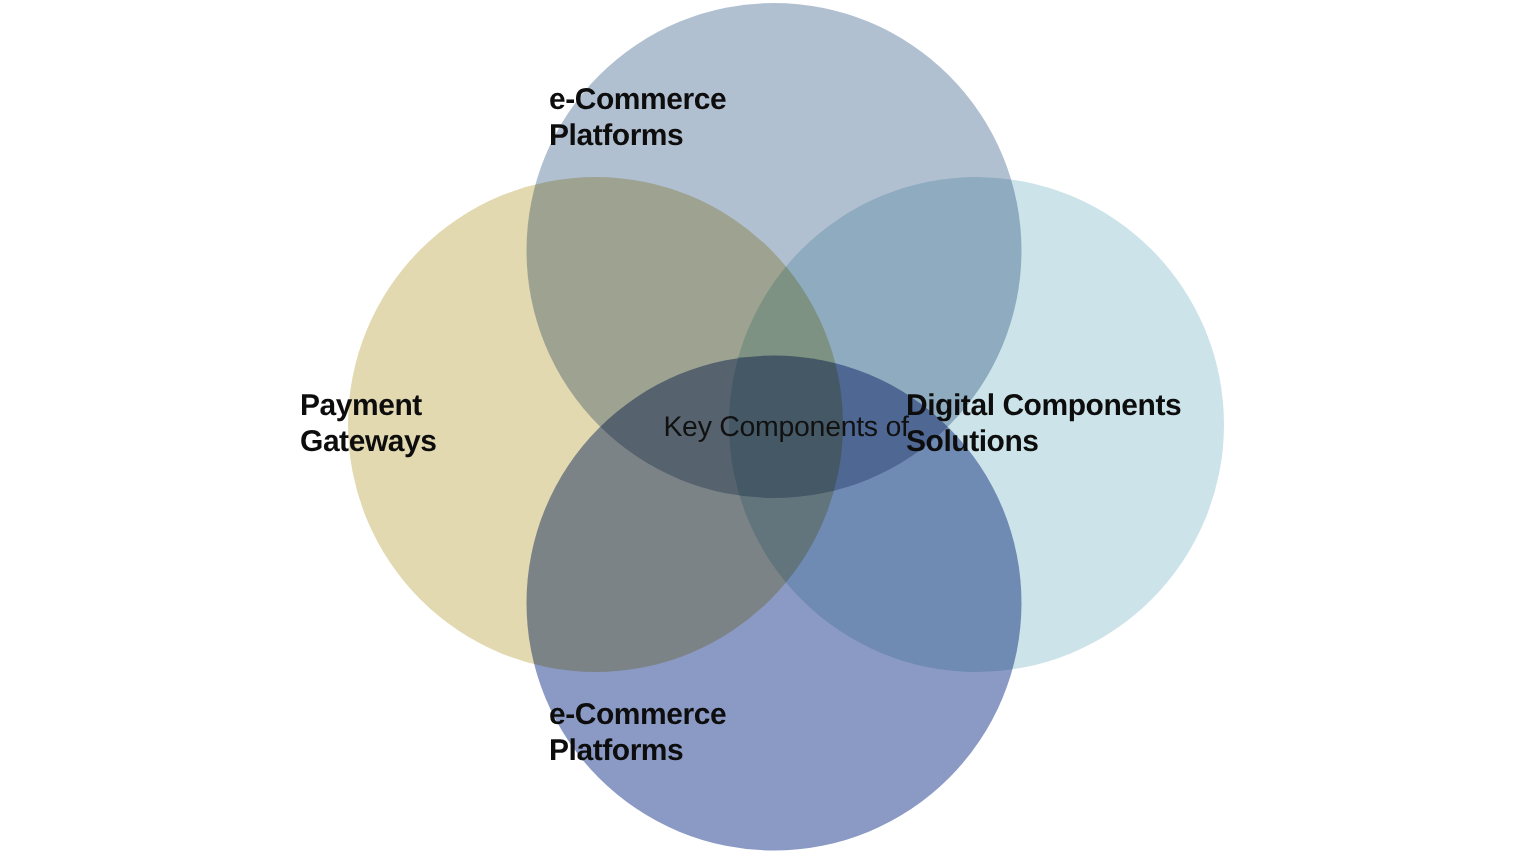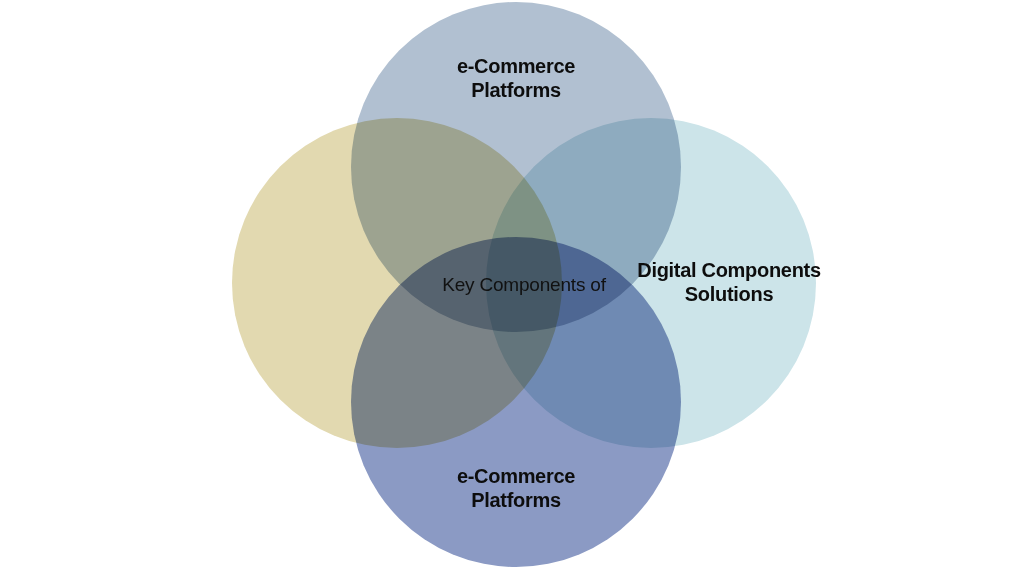--- a/index.html
+++ b/index.html
@@ -21,21 +21,21 @@
   }
   #venn-svg {
     position: absolute;
     top: 0;
     left: 0;
     width: 1024px;
     height: 576px;
   }
   .venn-label {
     position: absolute;
-    text-align: center;
+    text-align: left;
     color: #0d0d0d;
     font-family: "Liberation Sans", sans-serif;
     font-weight: bold;
     font-size: 20px;
     line-height: 1.18;
     letter-spacing: -0.3px;
     white-space: pre-line;
     transform: translate(-50%, -50%);
     pointer-events: none;
   }
@@ -82,20 +82,22 @@
       <circle cy="167" r="165" fill="#b1c0d1" style="mix-blend-mode: multiply;" cx="516"></circle>
       <circle cy="283" r="165" fill="#e2d9b0" style="mix-blend-mode: multiply;" cx="397"></circle>
       <circle cy="283" r="165" fill="#cce4e9" style="mix-blend-mode: multiply;" cx="651"></circle>
       <circle cy="402" r="165" fill="#8b9ac4" style="mix-blend-mode: multiply;" cx="516"></circle>
     </g>
   </svg>
 
   <div class="venn-label" id="label-top">e-Commerce
 Platforms</div>
 
+  <div class="venn-label" id="label-left">Payment
+Gateways</div>
 
   <div class="venn-label" id="label-right">Digital Components
 Solutions</div>
 
   <div class="venn-label" id="label-bottom">e-Commerce
 Platforms</div>
 
   <div id="label-center" style="color: rgb(17, 17, 17);">
     <span class="center-lead">Key Components of</span>
   </div>

